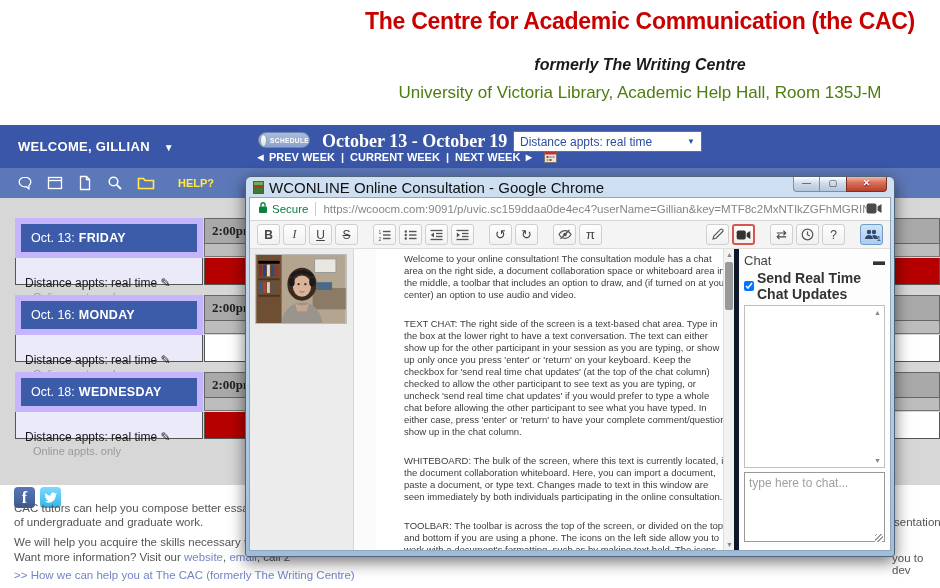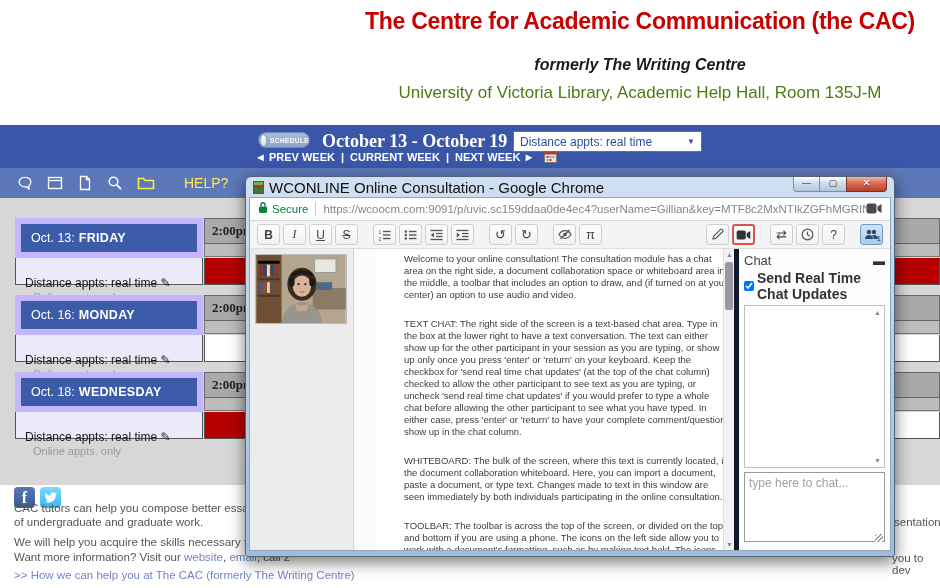--- a/index.html
+++ b/index.html
@@ -23,21 +23,21 @@
   .week-nav { position:absolute; left:255px; top:26px; color:#fff; font-size:11px; font-weight:bold; display:flex; gap:6px; align-items:flex-start; }
   .week-nav span { cursor:pointer; }
   .cal-ic { display:inline-block; margin-left:4px; }
   .nav-select { position:absolute; left:513px; top:6px; width:189px; height:21px; background:#fff; border:1px solid #5a70a5; display:flex; align-items:center; justify-content:space-between; padding:0 6px; cursor:pointer; }
   .nav-select .val { color:#2c4ea0; font-size:12px; }
   .nav-select .dd { color:#2c4ea0; font-size:8px; }
 
   
   .iconbar { position:absolute; left:0; top:168px; width:940px; height:30px; background:#5d78b8; display:flex; align-items:center; gap:14px; padding-left:17px; }
   .ib-ic { width:16px; height:16px; cursor:pointer; }
-  .help-lbl { color:#ffe94d; font-size:14px; font-weight:normal; cursor:pointer; margin-left:17px; }
+  .help-lbl { color:#ffe94d; font-size:11px; font-weight:bold; cursor:pointer; margin-left:11px; }
 
   
   .content-bg { position:absolute; left:0; top:198px; width:940px; height:287px; background:#d7d7d7; }
   .day-cell { position:absolute; left:15px; width:188px; height:40px; background:#3c5caa; border:6px solid #c4b5fd; color:#fff; font-size:12.5px; display:flex; align-items:center; padding-left:10px; }
   .day-cell b { margin-left:4px; letter-spacing:.3px; }
   .time-head { position:absolute; left:204px; right:0; height:26px; background:#a9a9a9; border:1px solid #666; color:#222; font-family:"Liberation Serif",serif; font-weight:bold; font-size:13px; display:flex; align-items:center; padding-left:7px; }
   .time-strip { position:absolute; left:204px; right:0; height:13px; background:#bdbdbd; border:1px solid #777; border-top:none; }
   .appt-cell { position:absolute; left:15px; width:188px; height:27px; background:#eaeaf8; border:1px solid #555; border-top:none; padding:18px 0 0 9px; }
   .appt-main { font-size:12px; color:#1a1a1a; }
   .appt-sub { font-size:11px; color:#9a9a9a; margin-top:1px;margin-left:8px; }
@@ -114,20 +114,24 @@
 </head>
 <body>
 
 <div class="hdr">
   <div class="hdr-title">The Centre for Academic Communication (the CAC)</div>
   <div class="hdr-sub1">formerly The Writing Centre</div>
   <div class="hdr-sub2">University of Victoria Library, Academic Help Hall, Room 135J-M</div>
 </div>
 
 <div class="nav">
+  <div class="welcome">
+    <span>WELCOME, GILLIAN</span>
+    <span class="caret">▼</span>
+  </div>
   <div class="toggle-pill">
     <span class="toggle-knob"></span>
     <span class="toggle-label">SCHEDULE</span>
   </div>
   <div class="week-range">October 13 - October 19</div>
   <div class="week-nav">
     <span>◄ PREV WEEK</span>
     <span>|</span>
     <span>CURRENT WEEK</span>
     <span>|</span>

